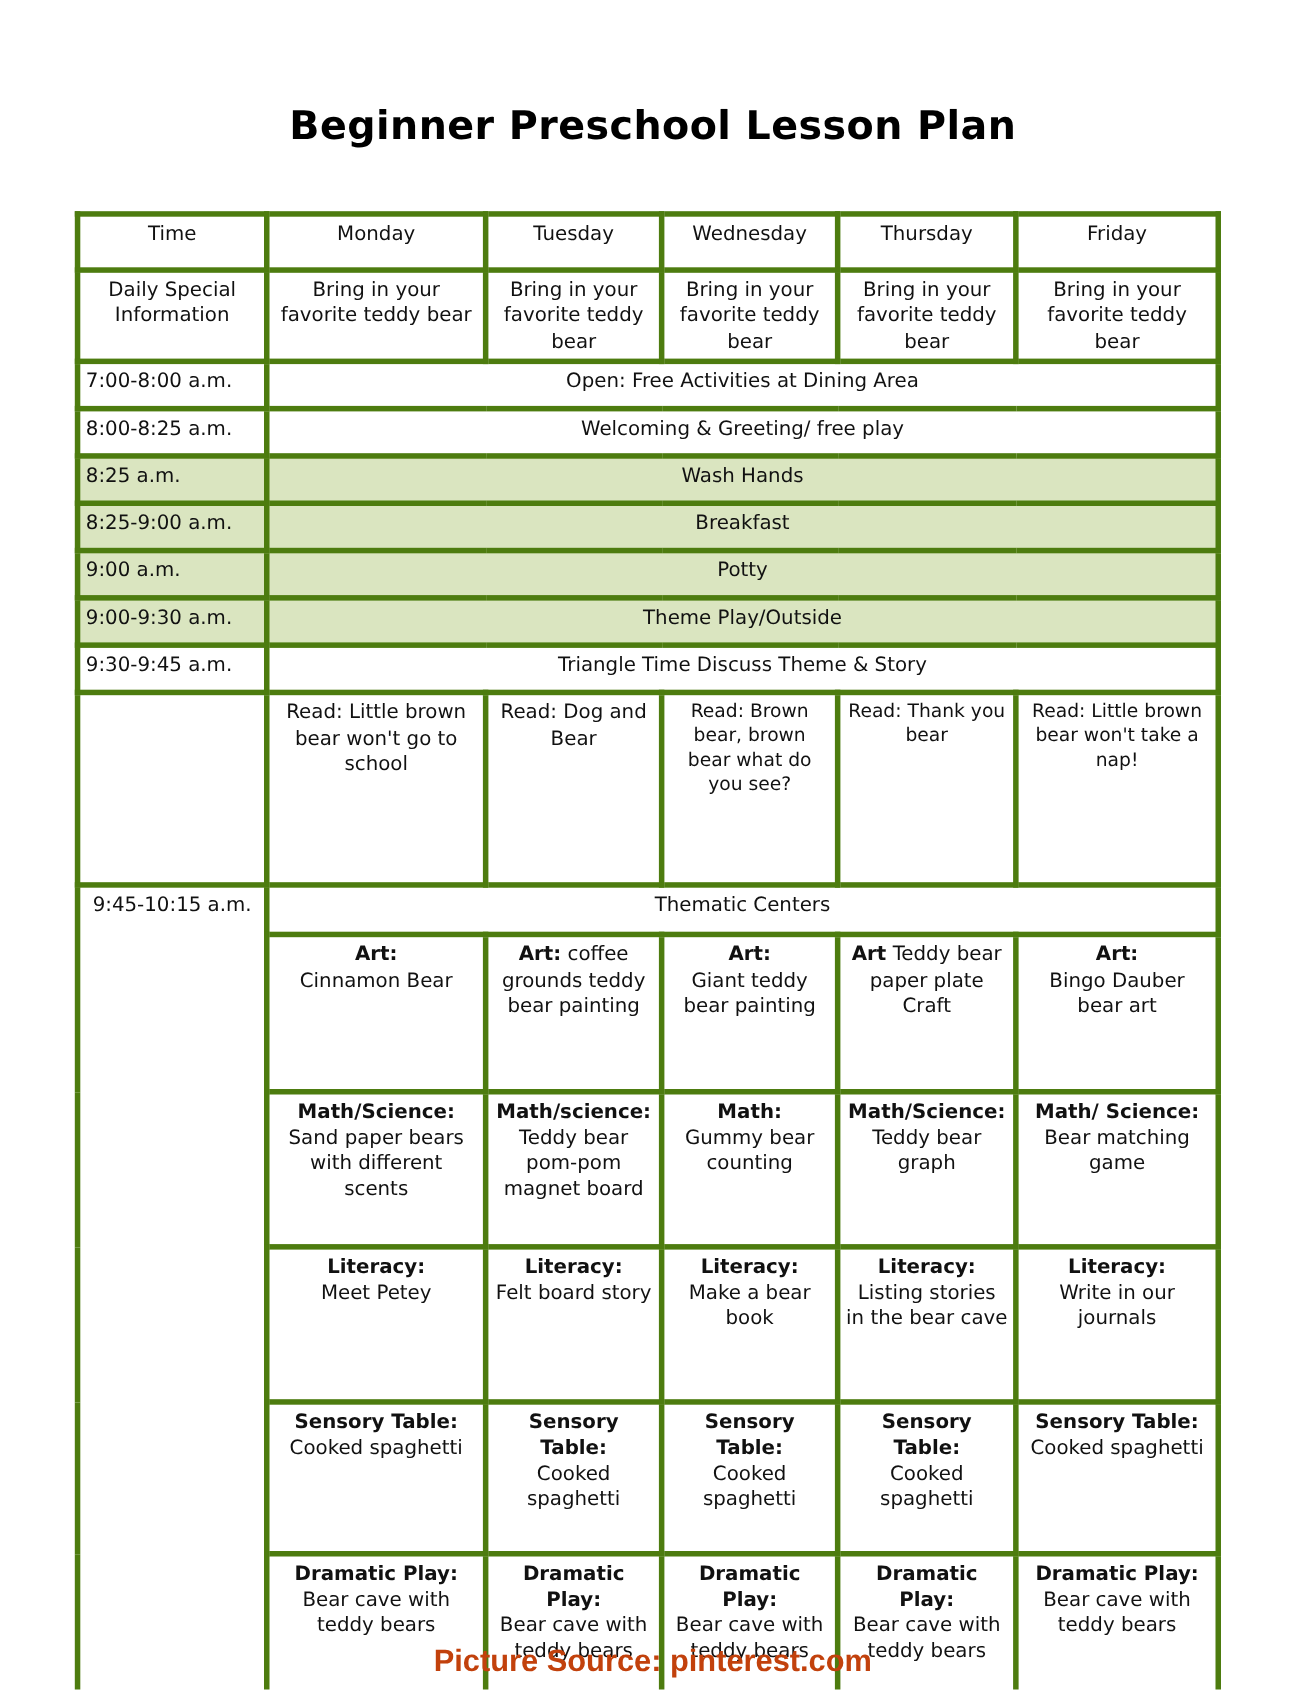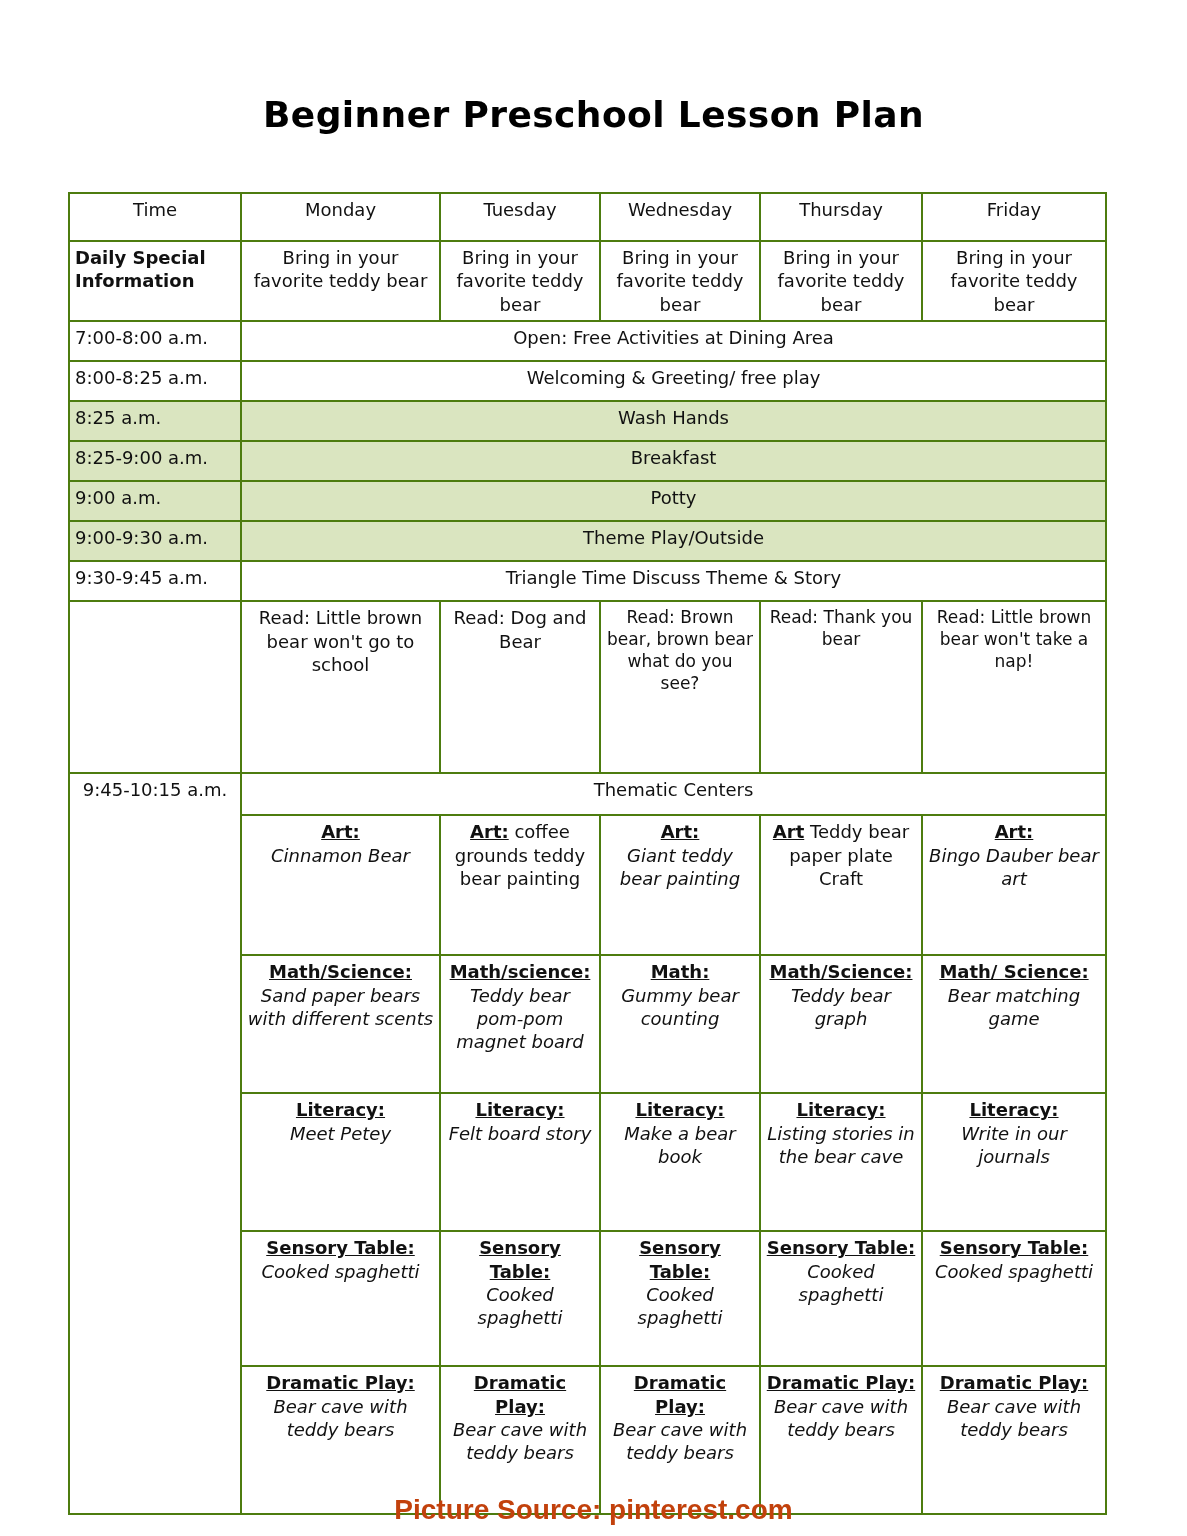--- a/index.html
+++ b/index.html
@@ -78,21 +78,21 @@
   
   table.plan {
     position: absolute;
     top: 192px;
     left: 68px;
     width: 1037px;
     border-collapse: collapse;
     table-layout: fixed;
   }
   table.plan td {
-    border: 2px solid #4d7c0f;
+    border: 5px solid #4d7c0f;
     vertical-align: top;
     padding: 4px 5px;
     font-size: 18px;
     line-height: 1.30;
     color: #111;
     background: #ffffff;
   }
   .c-time  { width: 172px; }
   .c-mon   { width: 199px; }
   .c-tue   { width: 160px; }
@@ -103,24 +103,23 @@
   .dayhead {
     text-align: center;
     vertical-align: middle;
     height: 38px;
     font-size: 20px;
   }
 
   
   td.special-label {
     color: #ff1a1a;
-    text-align: left;
+    text-align: center;
     font-size: 20px;
     padding-top: 9px;
-    font-weight: bold;
   }
   td.special-cell {
     color: #e8761e;
     text-align: center;
     font-size: 19px;
     padding-top: 9px;
     padding-bottom: 10px;
   }
 
   
@@ -156,22 +155,22 @@
     font-size: 20px;
     height: 32px;
   }
 
   
   td.center-cell {
     text-align: center;
     padding-top: 8px;
     font-size: 18px;
   }
-  td.center-cell .lbl { font-weight: bold; text-decoration: underline; }
-  td.center-cell .body { display: block; font-style: italic; }
+  td.center-cell .lbl { font-weight: bold; }
+  td.center-cell .body { display: block; }
   td.center-cell .inline-body { font-weight: normal; }
 
   .row-art td      { height: 130px; }
   .row-math td     { height: 128px; }
   .row-lit td      { height: 128px; }
   .row-sens td     { height: 125px; }
   .row-dram td     { height: 138px; }
 
   td.bigtime {
     text-align: center;

